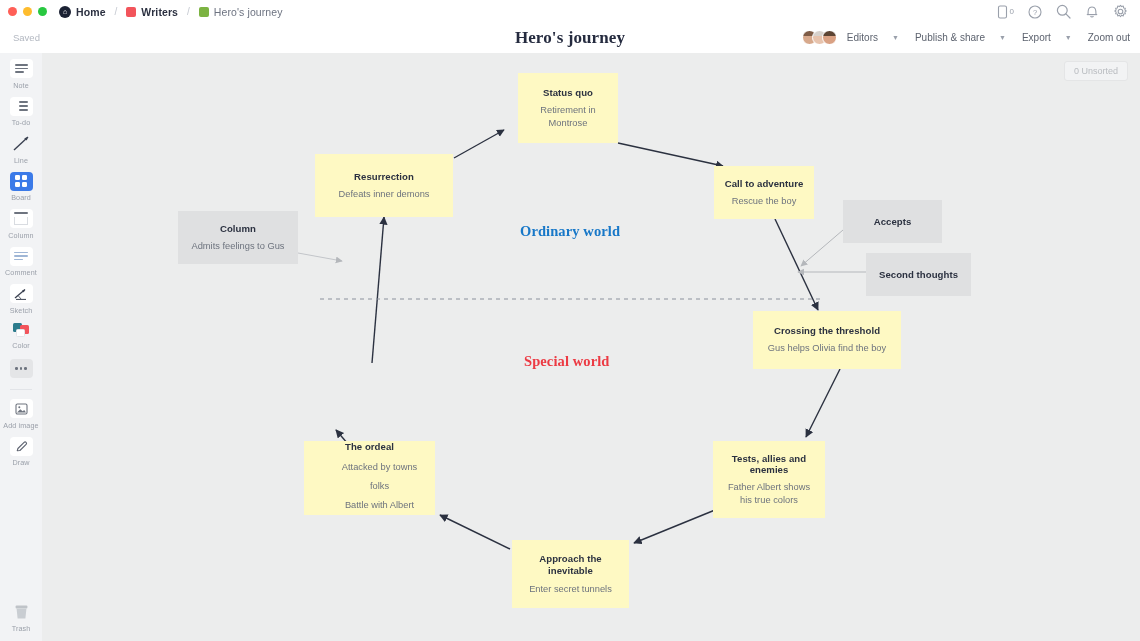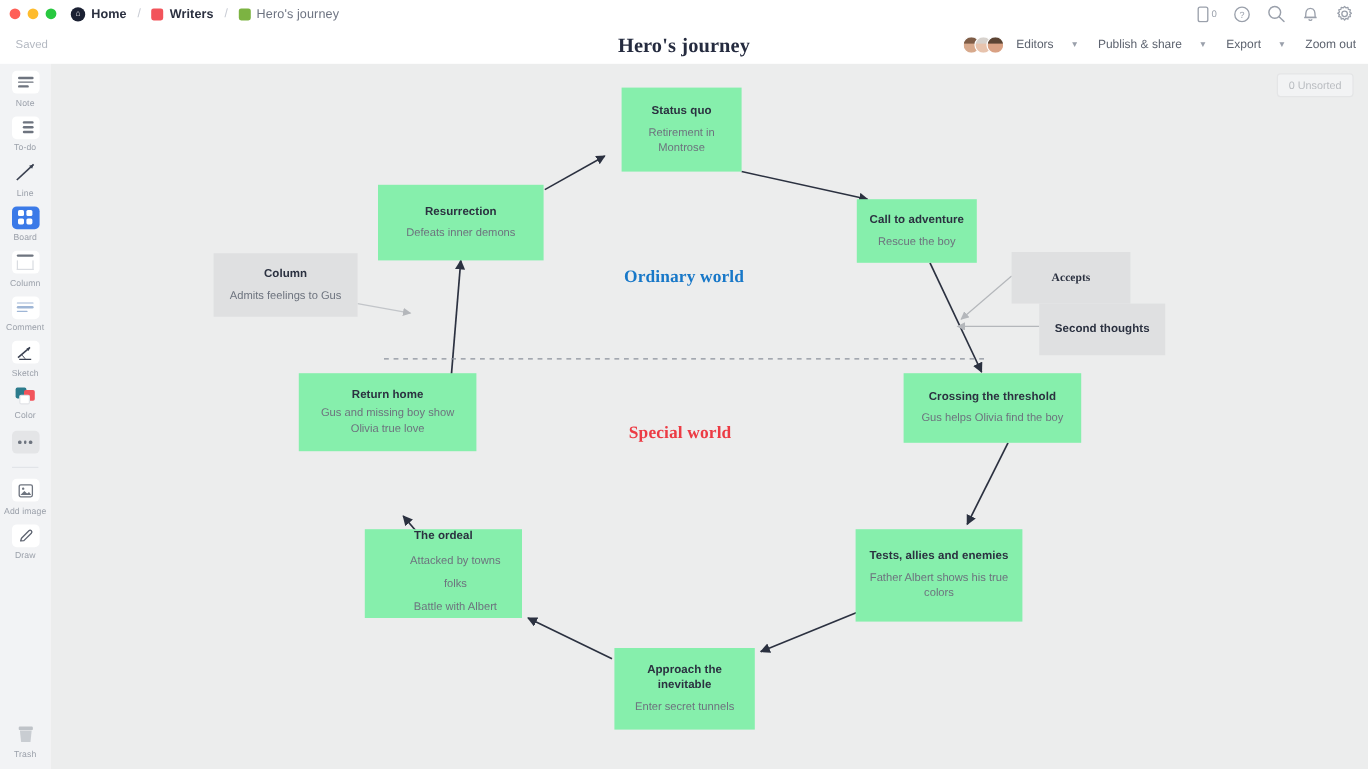--- a/index.html
+++ b/index.html
@@ -139,21 +139,21 @@
     background: #eceded; overflow: hidden;
   }
   .unsorted {
     position: absolute; right: 12px; top: 8px;
     background: #f2f3f4; border: 1px solid #e4e5e6; border-radius: 3px;
     padding: 4px 9px; font-size: 9px; color: #b9bcc0;
   }
   svg.edges { position: absolute; left: 0; top: 0; width: 1098px; height: 588px; }
 
   .card {
-    position: absolute; background: #86efac;
+    position: absolute; background: #fef9c3;
     display: flex; flex-direction: column; align-items: center; justify-content: center;
     text-align: center; padding: 8px 10px; cursor: pointer;
   }
   .card.grey { background: #dfe0e1; }
   .card .c-title {
     font-size: 9.6px; font-weight: bold; color: #2b3140; letter-spacing: .05px;
   }
   .card .c-body {
     font-size: 9.3px; color: #6d737e; margin-top: 6px; line-height: 13px;
   }
@@ -445,45 +445,41 @@
     <div class="card" style="left:672px; top:113px; width:100px; height:53px;">
       <div class="c-title">Call to adventure</div>
       <div class="c-body">Rescue the boy</div>
     </div>
 
     <div class="card grey" style="left:136px; top:158px; width:120px; height:53px;">
       <div class="c-title">Column</div>
       <div class="c-body">Admits feelings to Gus</div>
     </div>
 
-    <div class="card grey title-only" style="left:801px; top:157px; width:99px; height:43px;font-family:Liberation Serif, serif;">
+    <div class="card grey title-only" style="left:801px; top:147px; width:99px; height:43px;">
       <div class="c-title">Accepts</div>
     </div>
 
     <div class="card grey title-only" style="left:824px; top:200px; width:105px; height:43px;">
       <div class="c-title">Second thoughts</div>
     </div>
 
-    <div class="card" style="left:207px; top:258px; width:148px; height:65px;">
-      <div class="c-title">Return home</div>
-      <div class="c-body" style="margin-top:3px;">Gus and missing boy show Olivia true love</div>
-    </div>
 
     <div class="card" style="left:711px; top:258px; width:148px; height:58px;">
       <div class="c-title">Crossing the threshold</div>
       <div class="c-body">Gus helps Olivia find the boy</div>
     </div>
 
     <div class="card" style="left:262px; top:388px; width:131px; height:74px;">
       <div class="c-title">The ordeal</div>
       <div class="c-body" style="white-space:pre-line; line-height:19px;margin-left:20px;">Attacked by towns folks
 Battle with Albert</div>
     </div>
 
-    <div class="card" style="left:671px; top:388px; width:139px; height:77px;">
+    <div class="card" style="left:671px; top:388px; width:112px; height:77px;">
       <div class="c-title">Tests, allies and enemies</div>
       <div class="c-body">Father Albert shows his true colors</div>
     </div>
 
     <div class="card" style="left:470px; top:487px; width:117px; height:68px;">
       <div class="c-title" style="line-height:12px;">Approach the inevitable</div>
       <div class="c-body">Enter secret tunnels</div>
     </div>
 
   </div>

